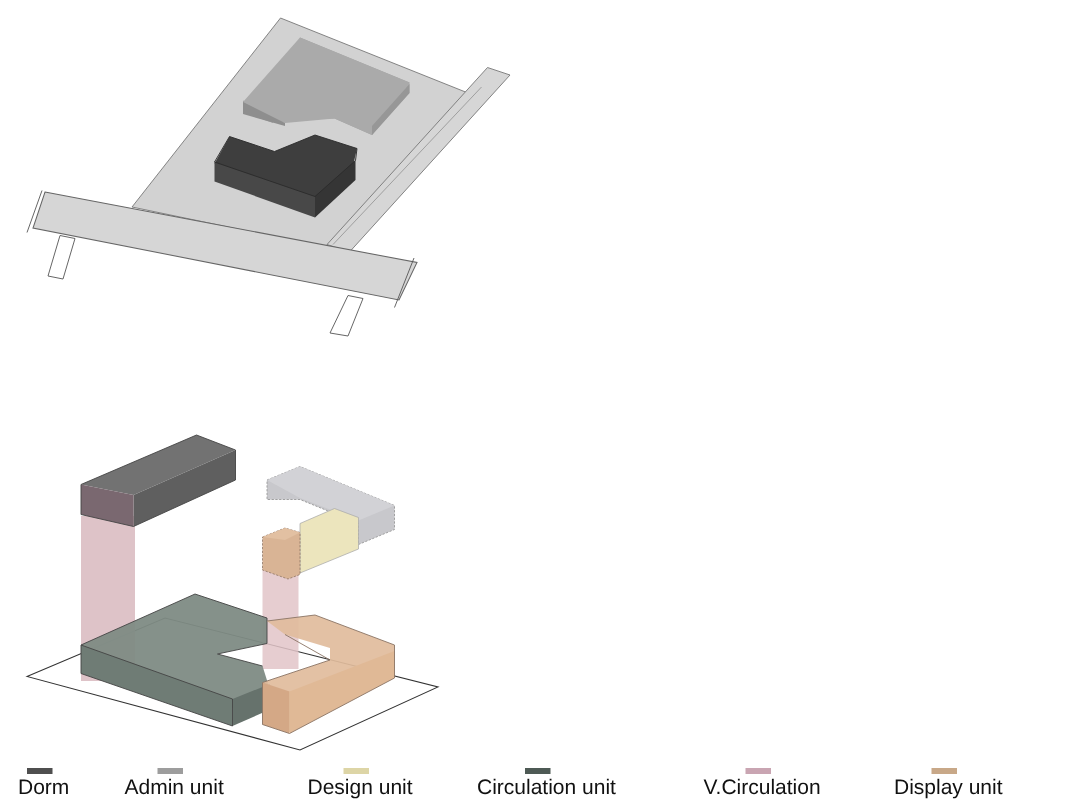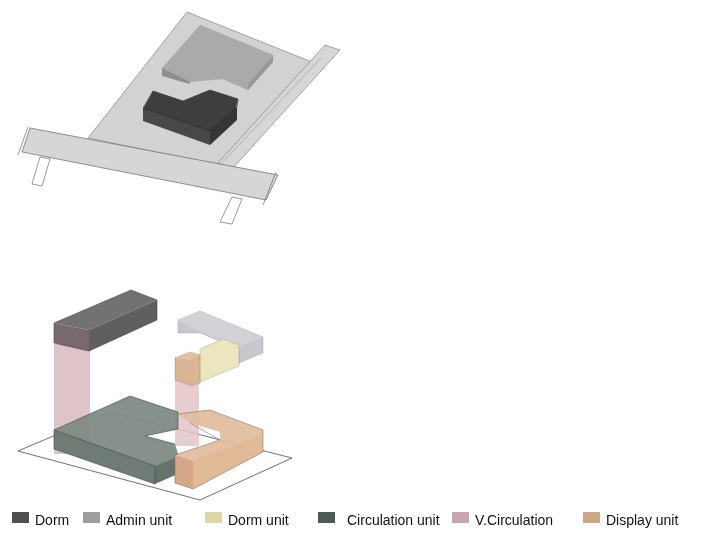--- a/index.html
+++ b/index.html
@@ -1,19 +1,19 @@
 <!DOCTYPE html>
 <html><head>
 <meta charset="utf-8">
 <style>
   html, body { margin:0; padding:0; background:#ffffff; }
   body { width:716px; height:536px; position:relative; overflow:hidden; font-family:"Liberation Sans", sans-serif; }
   #diagram { position:absolute; left:0; top:0; width:716px; height:536px; }
   .legend { position:absolute; left:10px; top:512px; height:20px; display:flex; align-items:center; font-size:14px; color:#111; white-space:nowrap; }
-  .legend-item { display:flex; align-items:flex-start; position:absolute; top:0; height:20px; }
+  .legend-item { display:flex; align-items:center; position:absolute; top:0; height:20px;flex-direction:column; }
   .swatch { width:17px; height:11px; display:inline-block; margin-right:6px; }
 </style>
 </head>
 <body>
 
 <svg id="diagram" viewBox="0 0 716 536" xmlns="http://www.w3.org/2000/svg">
 
   <g>
 
     <polygon points="187,12 312,62 232,168 88,138" fill="#d2d2d2" stroke="#777" stroke-width="0.6"></polygon>
@@ -93,27 +93,27 @@
   <div class="legend-item" style="left:2px">
     <span class="swatch" style="background:#4f4f4f"></span>
     <span>Dorm</span>
   </div>
   <div class="legend-item" style="left:73px">
     <span class="swatch" style="background:#9d9d9d"></span>
     <span>Admin unit</span>
   </div>
   <div class="legend-item" style="left:195px">
     <span class="swatch" style="background:#ddd5a6"></span>
-    <span>Dorm unit</span>
+    <span>Design unit</span>
   </div>
   <div class="legend-item" style="left:308px">
     <span class="swatch" style="background:#4e5a55; margin-right:12px;"></span>
     <span>Circulation unit</span>
   </div>
-  <div class="legend-item" style="left:442px">
+  <div class="legend-item" style="left:459px">
     <span class="swatch" style="background:#c9a5b2"></span>
     <span>V.Circulation</span>
   </div>
-  <div class="legend-item" style="left:573px">
+  <div class="legend-item" style="left:586px">
     <span class="swatch" style="background:#c8a888"></span>
     <span>Display unit</span>
   </div>
 </div>
 
 </body></html>

